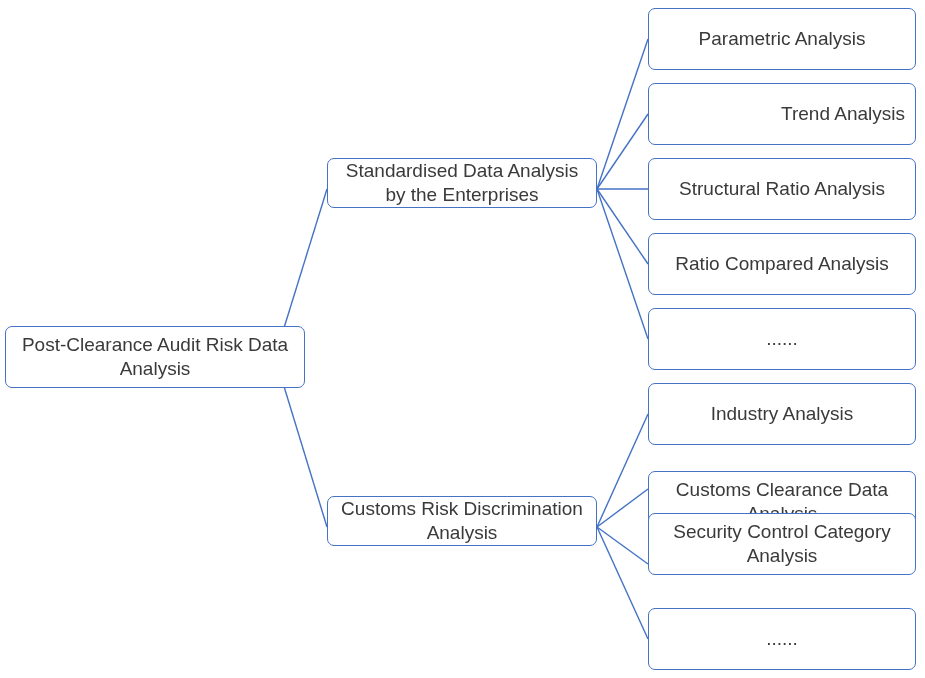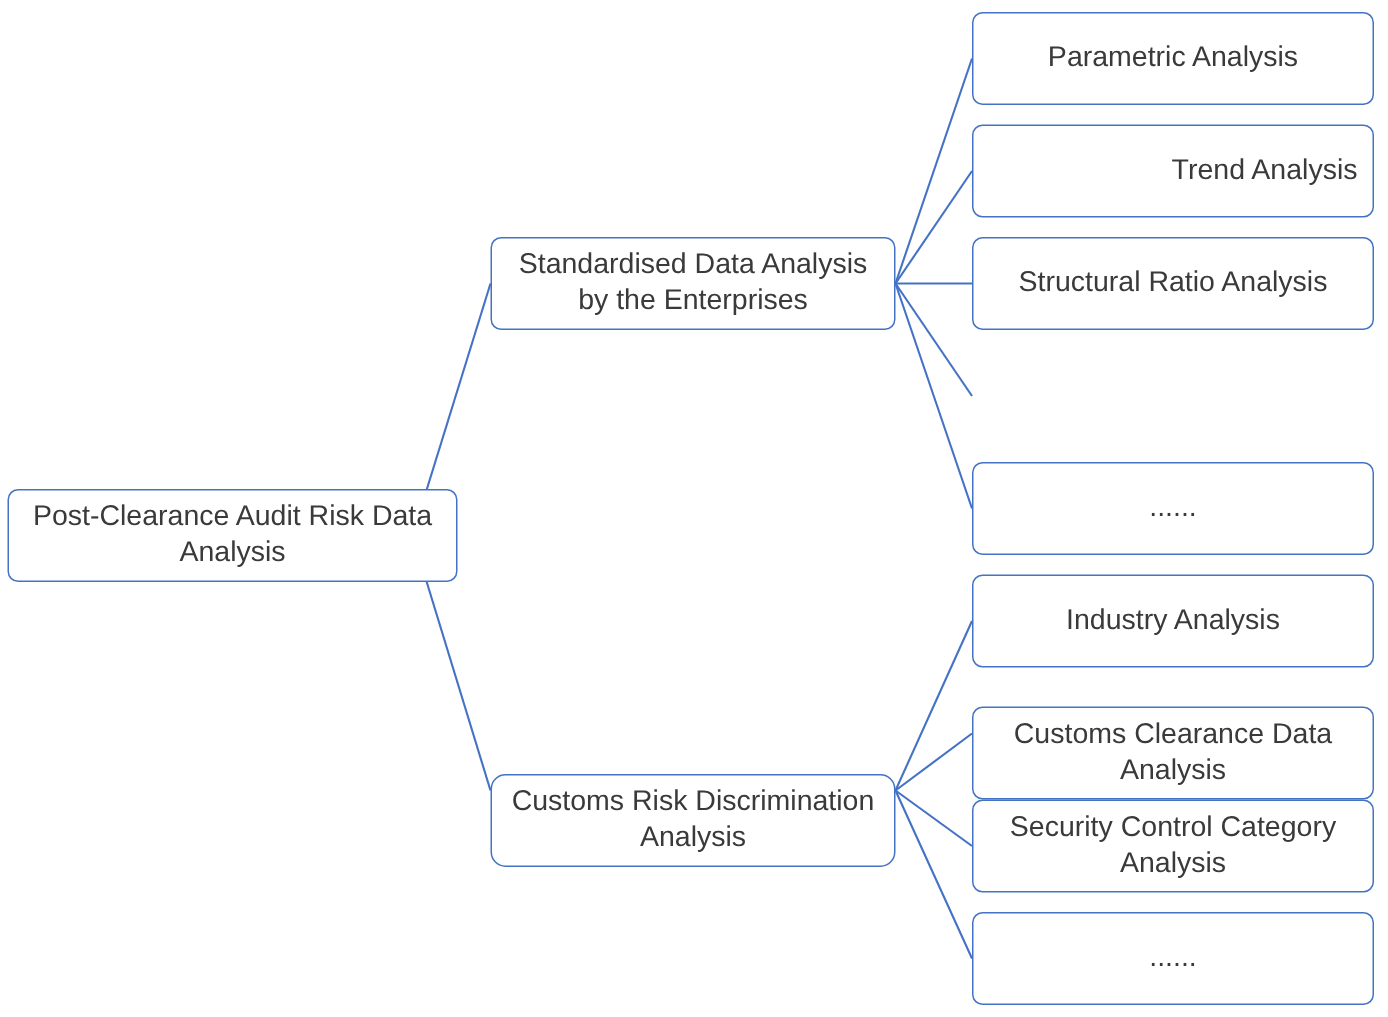--- a/index.html
+++ b/index.html
@@ -36,32 +36,32 @@
     display: flex;
     align-items: center;
     justify-content: center;
     text-align: center;
     color: #3a3a3a;
     font-size: 19px;
     line-height: 1.28;
     padding: 2px 10px;
   }
   .node-root   { left: 5px;   top: 326px; width: 300px; height: 62px; }
-  .node-branch { left: 327px; width: 270px; height: 62px; }
+  .node-branch { left: 327px; width: 270px; height: 50px; }
   .node-leaf   { left: 648px; width: 268px; height: 62px; }
   .b1 { top: 158px; }
-  .b2 { top: 516px; border-radius: 10px; }
+  .b2 { top: 496px; }
   .l0 { top: 8px; }
   .l1 { top: 83px; justify-content: flex-end; }
   .l2 { top: 158px; }
   .l3 { top: 233px; }
   .l4 { top: 308px; }
   .l5 { top: 383px; justify-content: center; }
   .l6 { top: 471px; }
-  .l7 { top: 533px; }
+  .l7 { top: 513px; }
   .l8 { top: 608px; }
 </style>
 </head>
 <body>
 
 <div id="canvas">
 
   <svg id="connectors" viewBox="0 0 925 678" xmlns="http://www.w3.org/2000/svg">
 
     <line x1="275" y1="357" x2="327" y2="189"></line>
@@ -96,20 +96,23 @@
   </div>
 
   <div class="node node-leaf l1">
     <span>Trend Analysis</span>
   </div>
 
   <div class="node node-leaf l2">
     <span>Structural Ratio Analysis</span>
   </div>
 
+  <div class="node node-leaf l3">
+    <span>Ratio Compared Analysis</span>
+  </div>
 
   <div class="node node-leaf l4">
     <span>......</span>
   </div>
 
   <div class="node node-leaf l5">
     <span>Industry Analysis</span>
   </div>
 
   <div class="node node-leaf l6">

